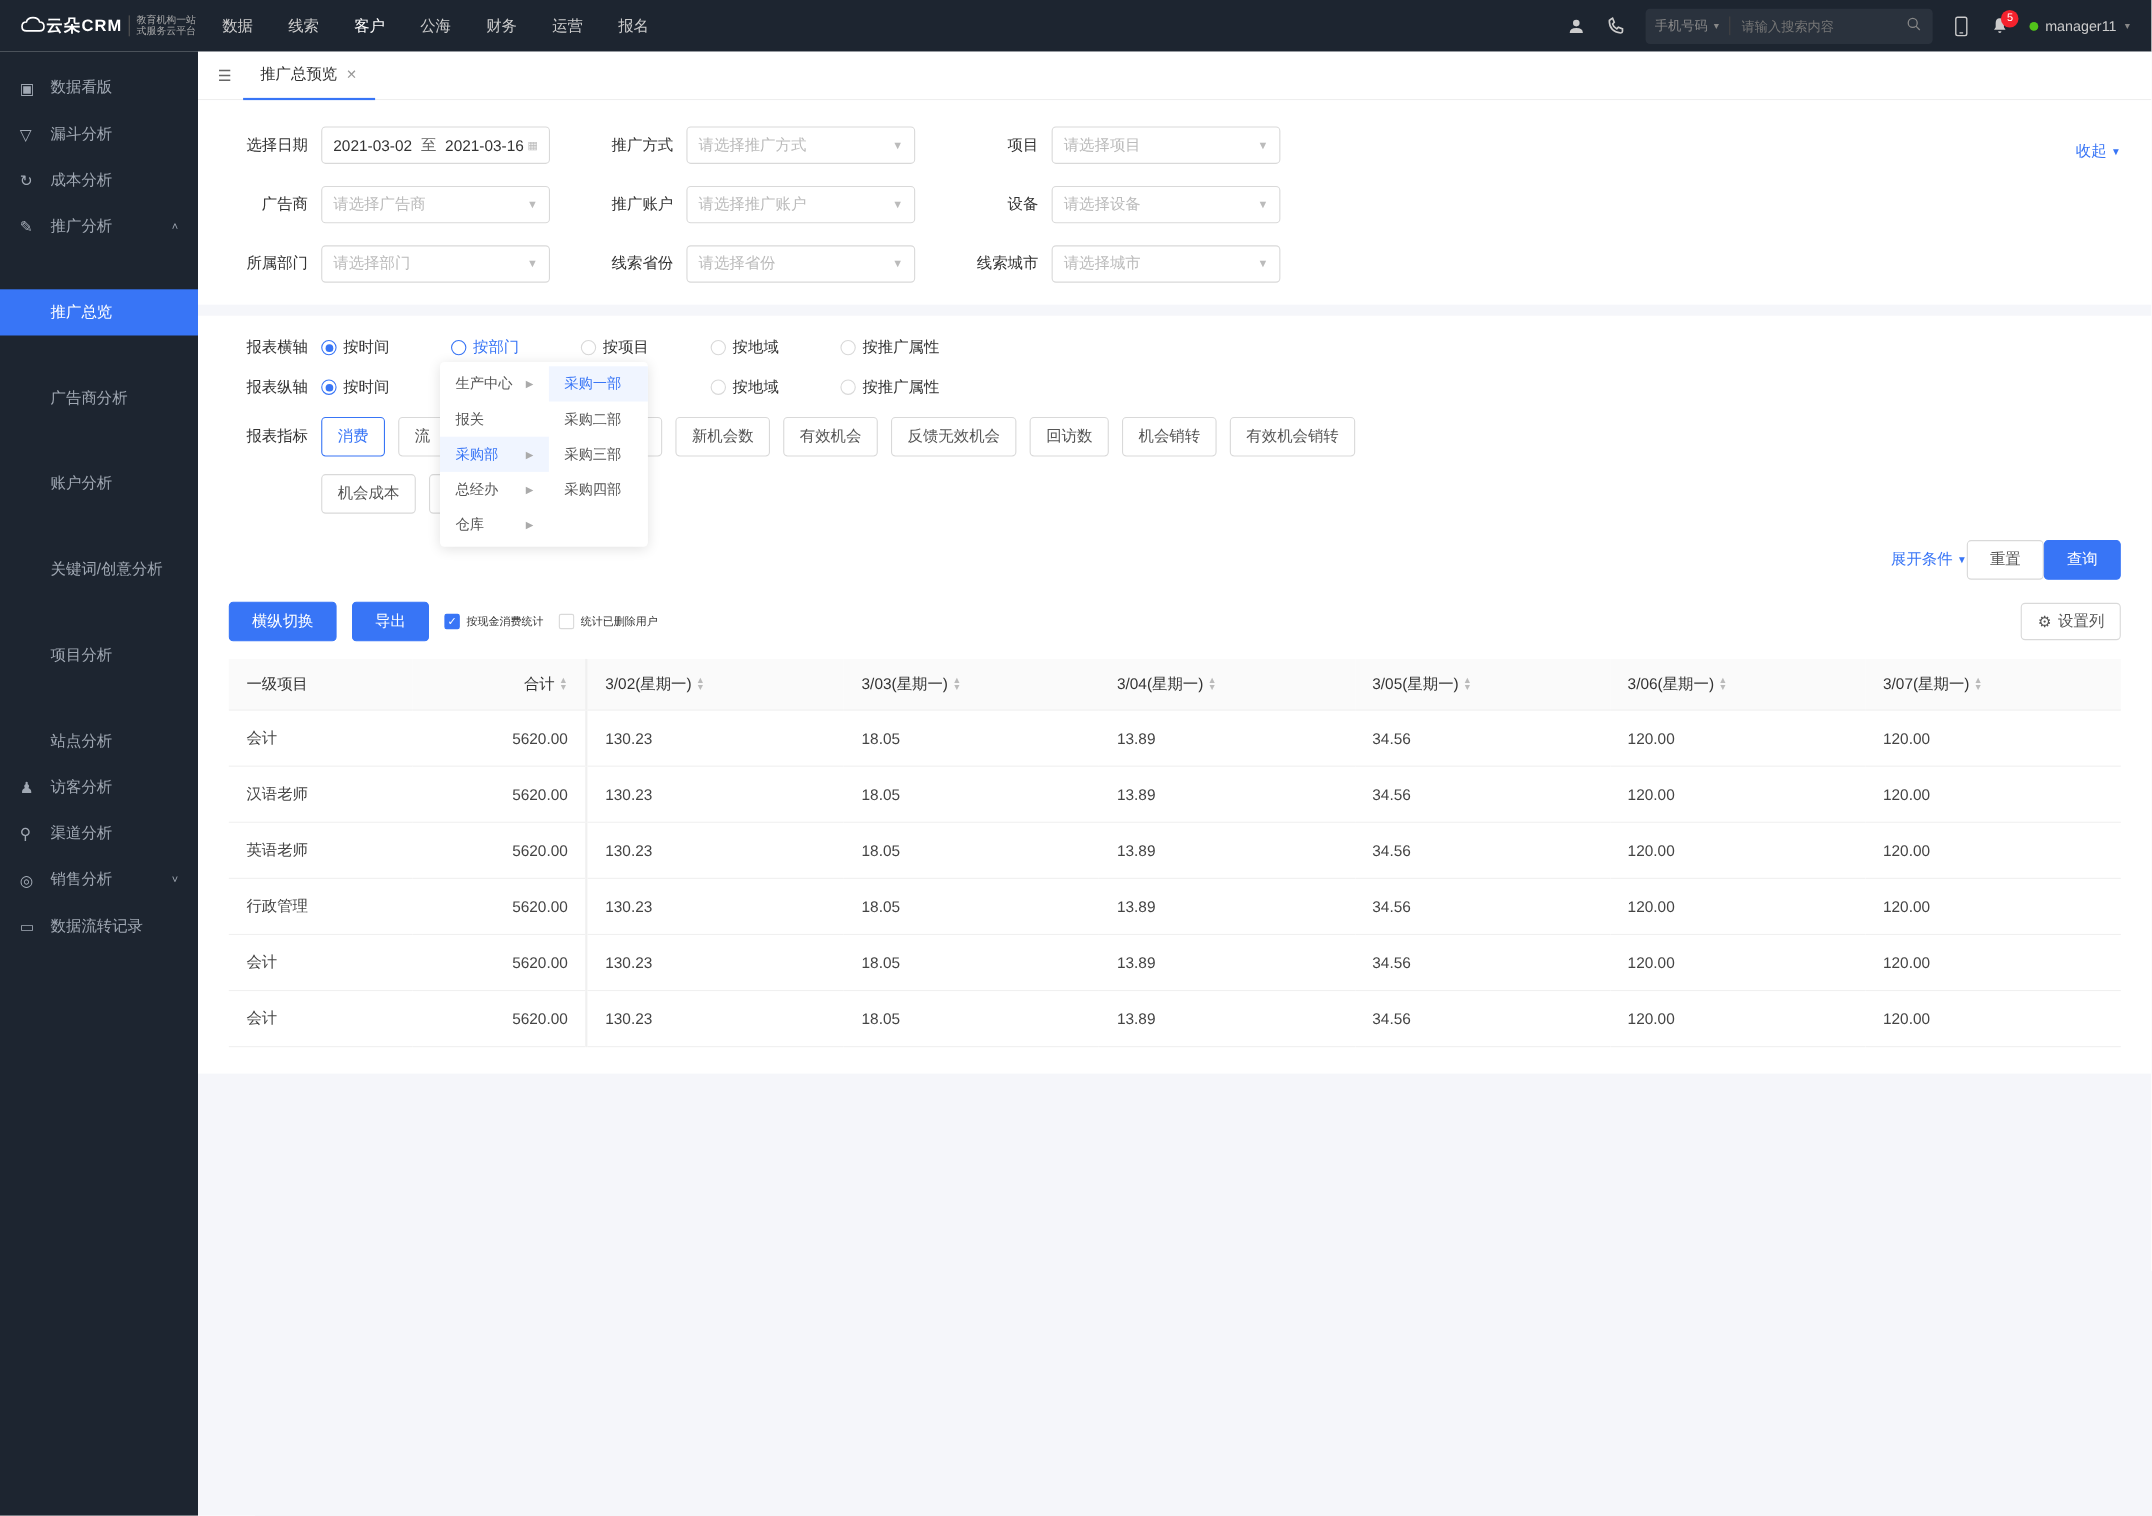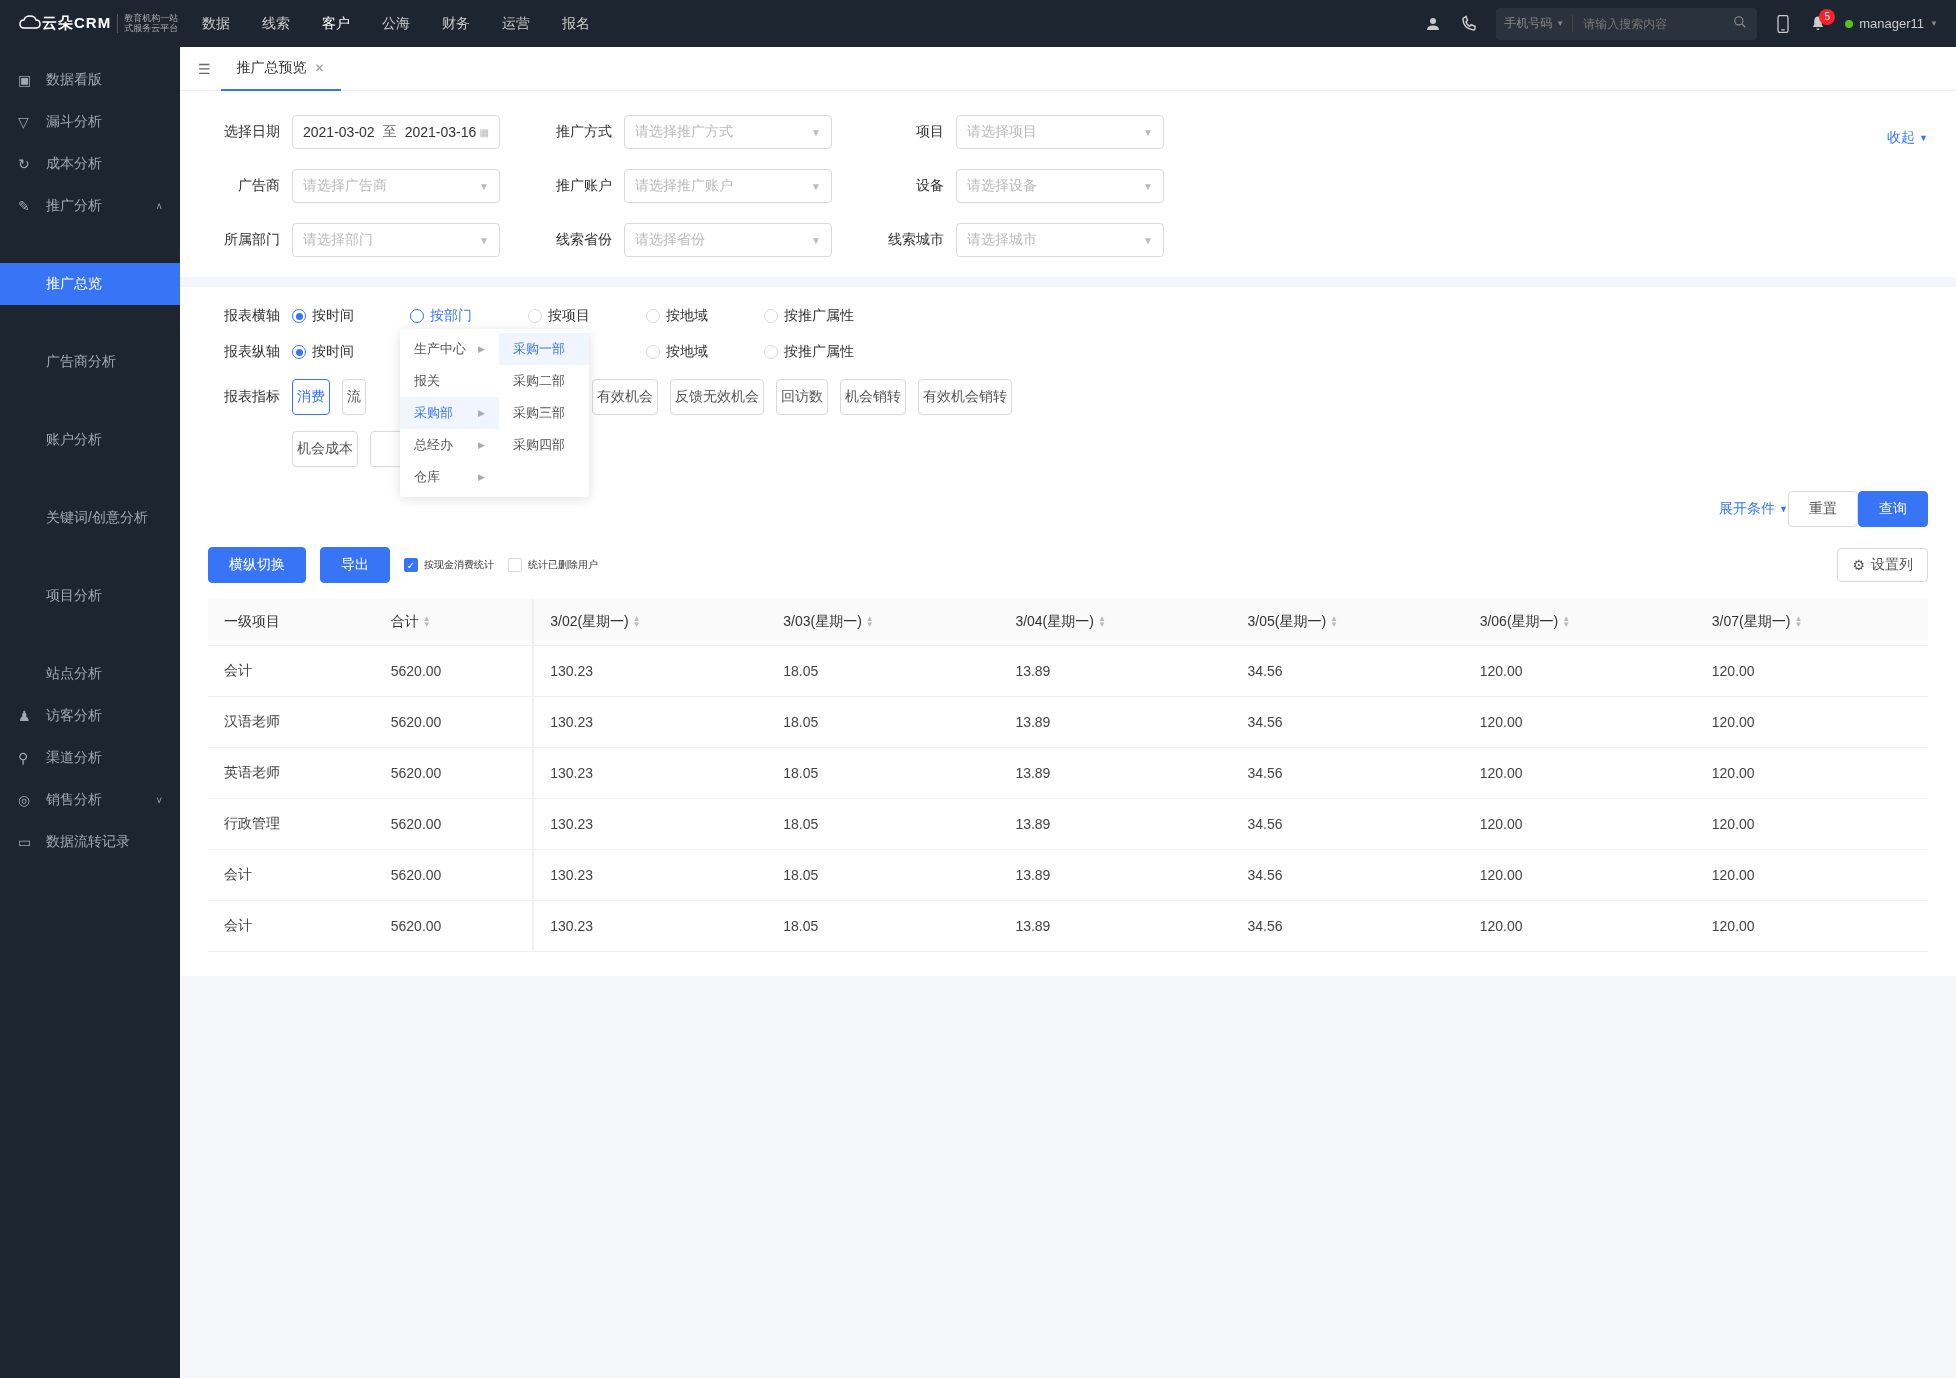--- a/index.html
+++ b/index.html
@@ -65,41 +65,41 @@
 .radio-opt.hover .radio-circle { border-color: #3875f6; }
 
 .dropdown-menu { position: absolute; top: 22px; left: -10px; background: #fff; box-shadow: 0 2px 12px rgba(0,0,0,0.12); border-radius: 4px; z-index: 100; display: flex; }
 .menu-col { min-width: 90px; padding: 4px 0; }
 .menu-item { padding: 7px 14px; font-size: 13px; color: #555; cursor: pointer; display: flex; align-items: center; justify-content: space-between; white-space: nowrap; }
 .menu-item:hover, .menu-item.highlight { background: #f0f5ff; color: #3875f6; }
 .menu-item .chev { font-size: 9px; color: #aaa; margin-left: 12px; }
 
 .metric-row { display: flex; align-items: center; margin-bottom: 16px; flex-wrap: wrap; gap: 12px; }
 .metric-label { width: 72px; text-align: right; color: #333; font-size: 14px; }
-.metric-btn { border: 1px solid #d9d9d9; border-radius: 4px; padding: 8px 4px; font-size: 14px; color: #555; cursor: pointer; background: #fff; text-align: center; }
+.metric-btn { border: 1px solid #d9d9d9; border-radius: 4px; padding: 8px 14px; font-size: 14px; color: #555; cursor: pointer; background: #fff; text-align: center; }
 .metric-btn.active { border-color: #3875f6; color: #3875f6; }
 
 .action-row { display: flex; align-items: center; justify-content: flex-end; gap: 0; margin-top: 24px; }
 .link-btn { color: #3875f6; font-size: 14px; cursor: pointer; display: flex; align-items: center; gap: 4px; }
 .btn { border: 1px solid #d9d9d9; border-radius: 4px; padding: 8px 20px; font-size: 14px; background: #fff; cursor: pointer; color: #555; }
 .btn.primary { background: #3875f6; border-color: #3875f6; color: #fff; }
 
 .table-toolbar { display: flex; align-items: center; gap: 14px; margin: 20px 0 16px; }
 .checkbox { width: 14px; height: 14px; border: 1px solid #d9d9d9; border-radius: 2px; display: inline-flex; align-items: center; justify-content: center; }
 .checkbox.checked { background: #3875f6; border-color: #3875f6; }
 .checkbox.checked::after { content: '✓'; color: #fff; font-size: 10px; }
 .check-label { display: flex; align-items: flex-end; gap: 6px; font-size: 10px; color: #333; cursor: pointer; }
 .settings-btn { margin-left: auto; border: 1px solid #d9d9d9; border-radius: 4px; padding: 7px 14px; font-size: 14px; color: #555; display: flex; align-items: center; gap: 6px; cursor: pointer; }
 
 table { width: 100%; border-collapse: collapse; }
 th { background: #fafafa; text-align: left; padding: 14px 16px; font-weight: 500; color: #333; font-size: 14px; border-bottom: 1px solid #f0f0f0; }
 td { padding: 16px 16px; font-size: 14px; color: #444; border-bottom: 1px solid #f0f0f0; }
 .sort-icon { display: inline-flex; flex-direction: column; margin-left: 4px; vertical-align: middle; line-height: 0; }
 .sort-icon span { font-size: 8px; color: #bbb; line-height: 6px; }
-.fixed-col-sep { border-right: 2px solid #f0f0f0; }
+.fixed-col-sep { border-right: 2px solid #f0f0f0; text-align: right; }
 </style>
 </head>
 <body>
 
 <div class="header">
   <div class="logo-area">
     <svg width="24" height="20" viewBox="0 0 24 20">
         <path d="M6 14 Q2 14 2 10 Q2 6 6 6 Q7 2 12 2 Q17 2 18 6 Q22 6 22 10 Q22 14 18 14 Z" fill="none" stroke="#fff" stroke-width="1.5"></path>
       </svg>
     <span class="logo-text">云朵CRM</span>

